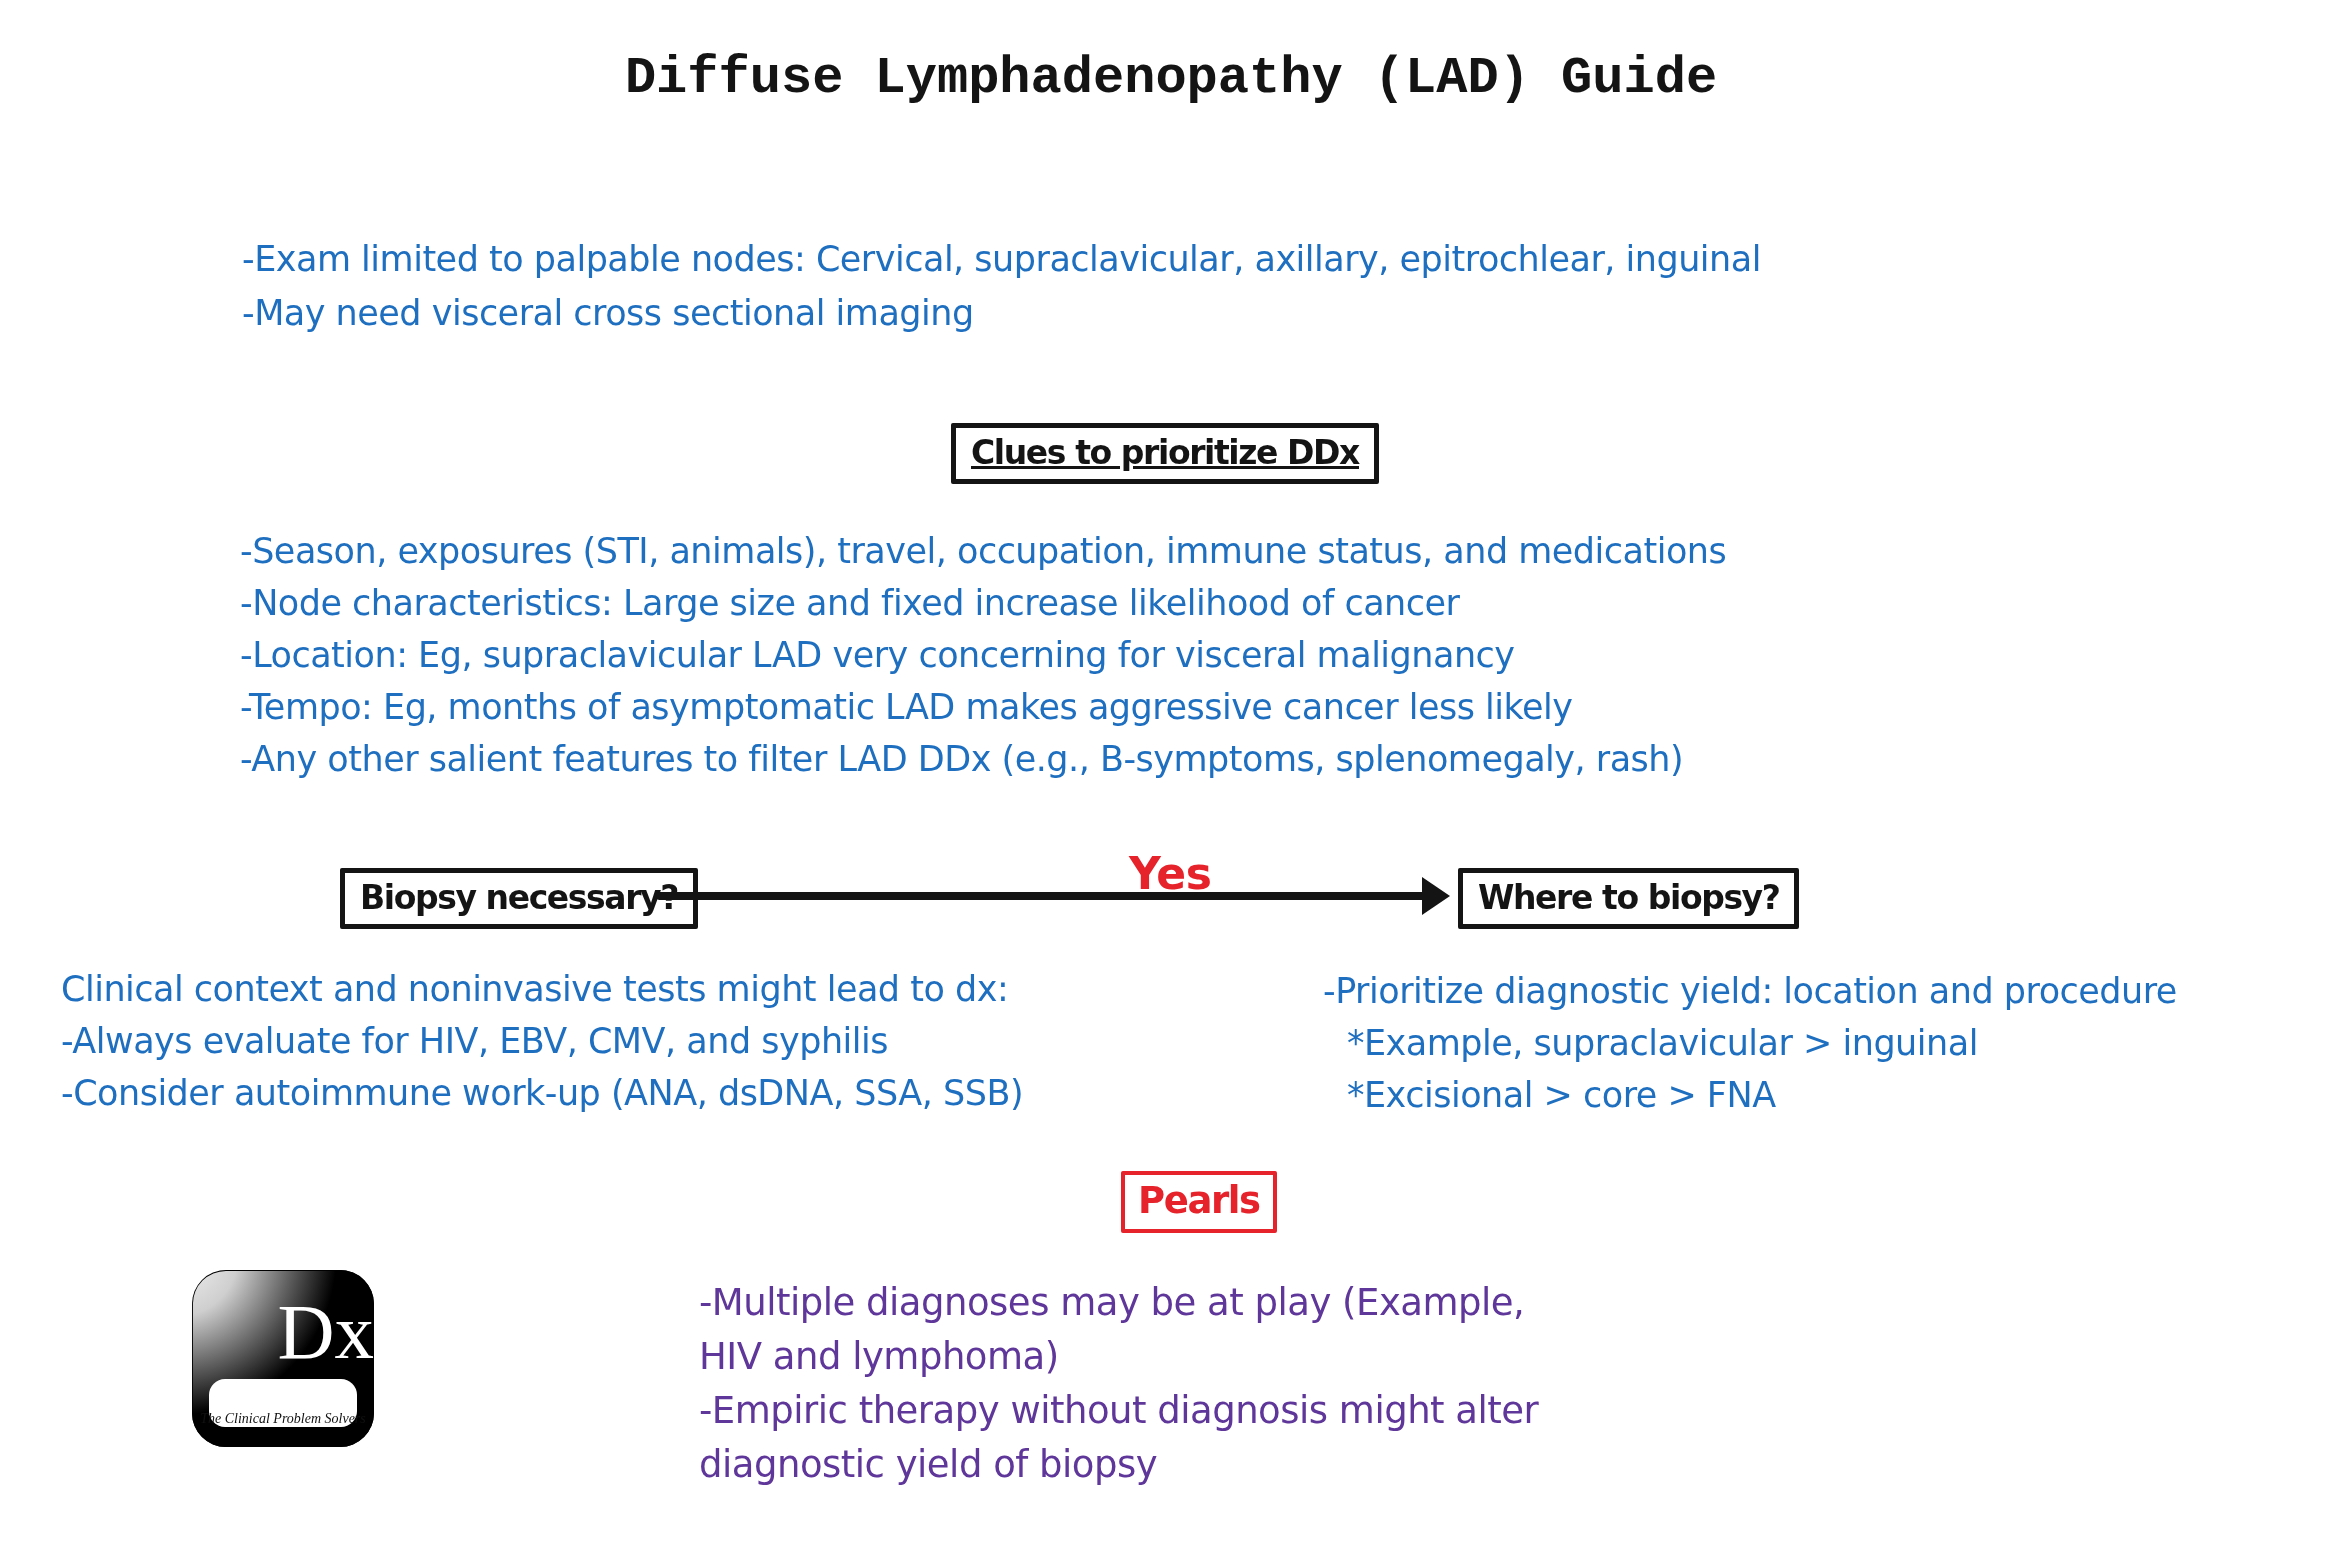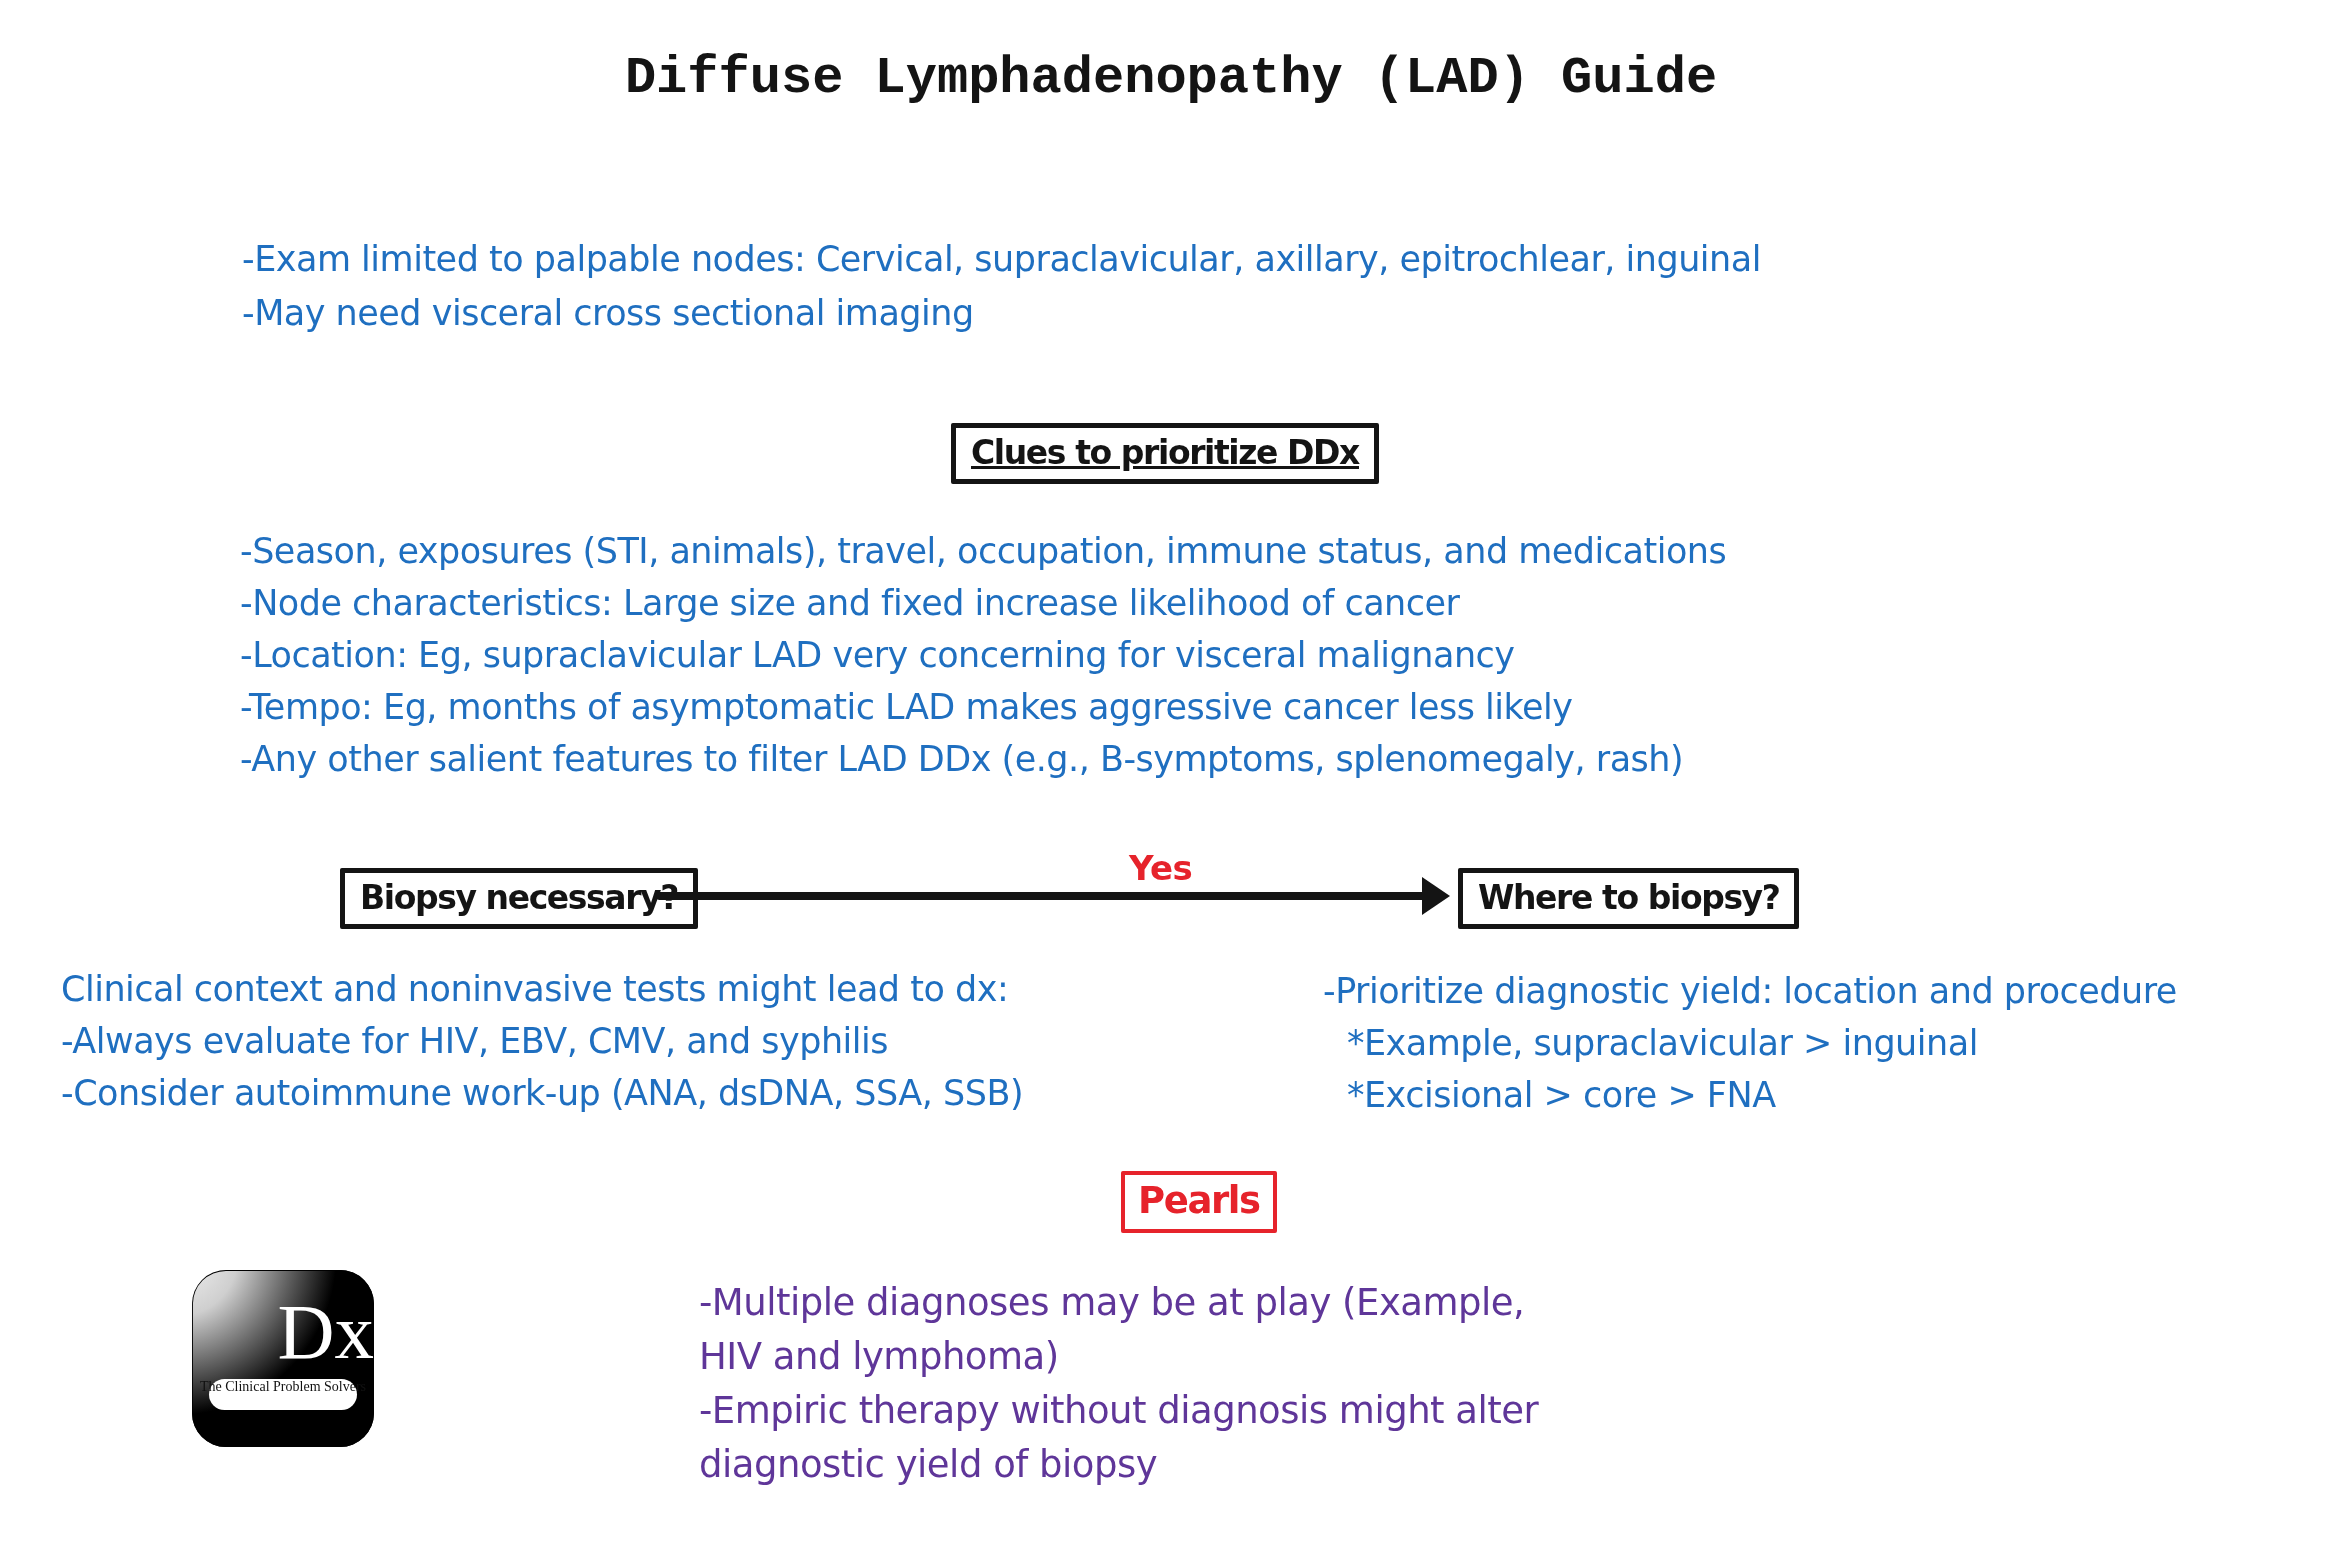--- a/index.html
+++ b/index.html
@@ -91,21 +91,21 @@
     width: 0;
     height: 0;
     border-left: 28px solid #141414;
     border-top: 19px solid transparent;
     border-bottom: 19px solid transparent;
   }
   .yes-label {
     position: absolute;
     left: 1129px;
     top: 848px;
-    font-size: 34px;
+    font-size: 44px;
     font-weight: 600;
   }
 
   .biopsy-notes {
     position: absolute;
     left: 25px;
     top: 963px;
     line-height: 52px;
     margin-left: 36px;
   }
@@ -145,26 +145,27 @@
     font-family: Liberation Serif, serif;
     font-size: 79px;
     color: #ffffff;
     padding-left: 10px;
   }
   .logo-pill {
     position: absolute;
     left: 17px;
     top: 109px;
     width: 148px;
-    height: 31px;
+    height: 48px;
     border-radius: 16px;
     background: #ffffff;
     display: flex;
-    align-items: flex-start;
+    align-items: flex-end;
     justify-content: center;
+    font-style: italic;
   }
   .logo-pill span {
     font-family: "Liberation Serif", "DejaVu Serif", serif;
     font-size: 14px;
     color: #111111;
     white-space: nowrap;
   }
 </style>
 </head>
 <body>

